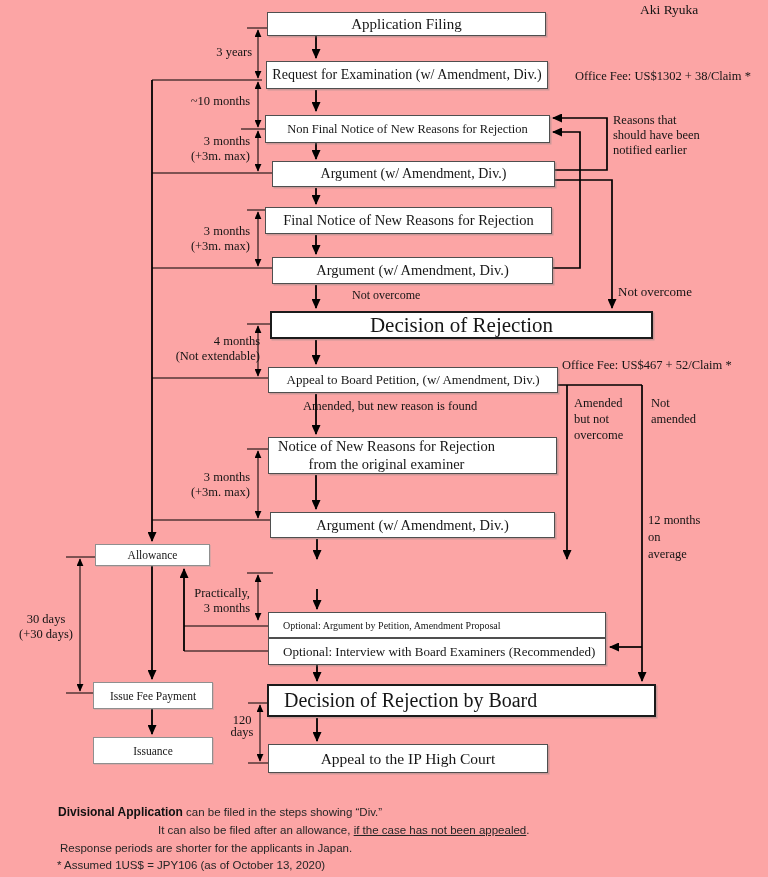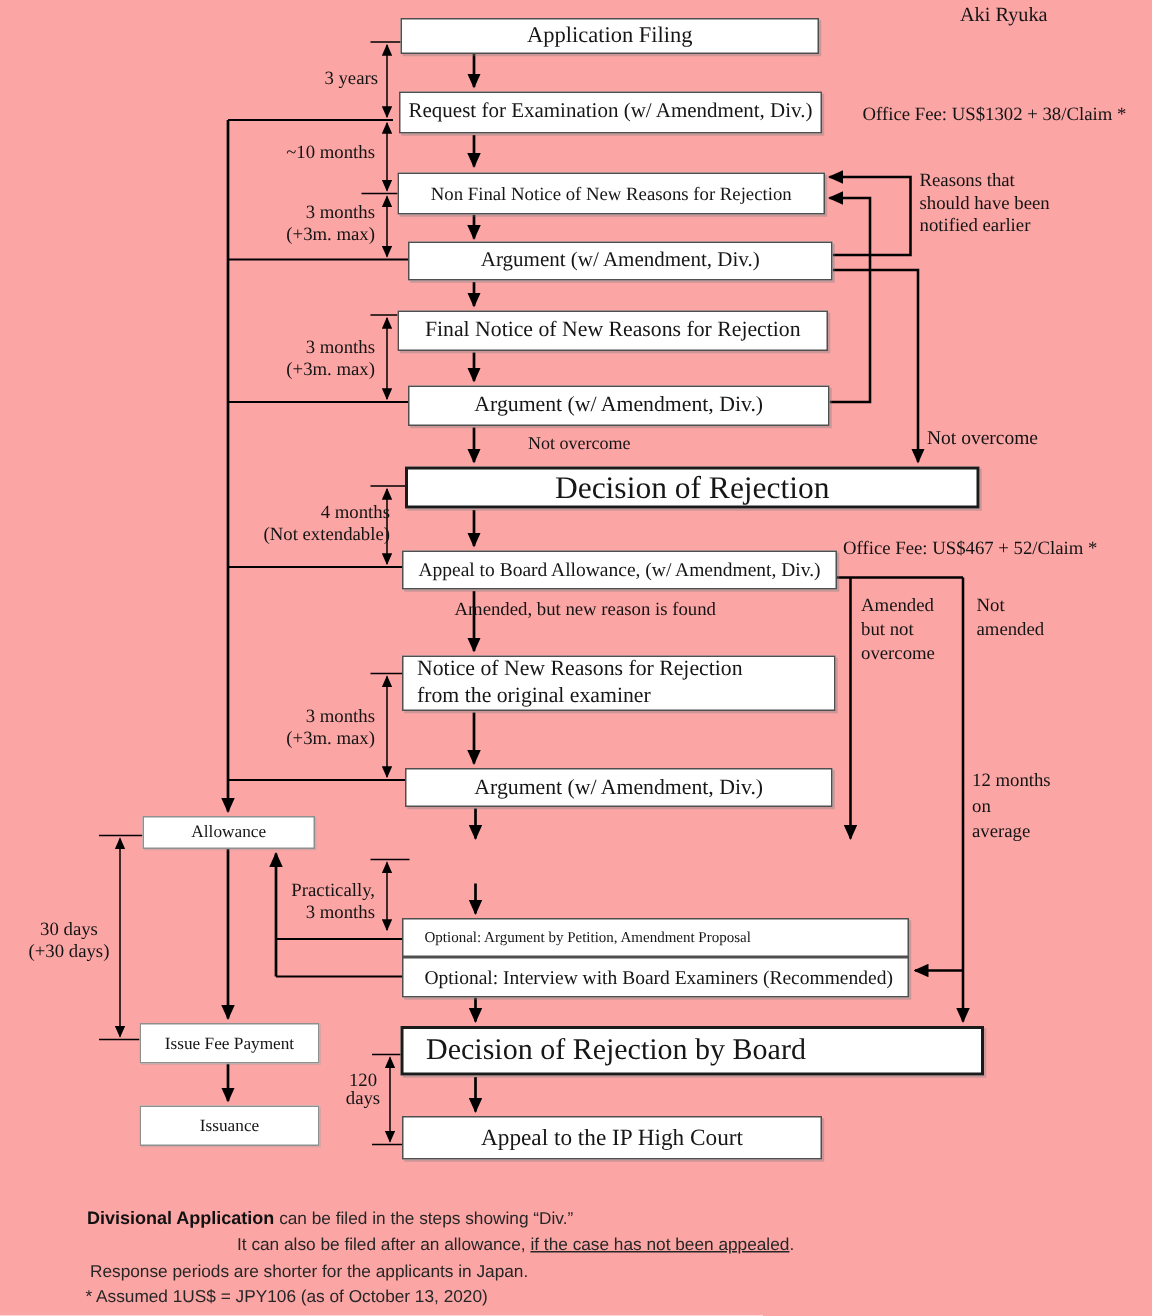--- a/index.html
+++ b/index.html
@@ -13,21 +13,21 @@
   .light{border:1.2px solid #8f8f8f;box-shadow:1px 1px 0 rgba(160,160,160,.35);}
   .la{justify-content:flex-start;}
   .serif{font-family:"Liberation Serif",serif;}
   .sans{font-family:Liberation Serif, serif;}
   .lbl{position:absolute;z-index:2;white-space:pre-line;color:#141414;line-height:1.22;}
   .dim{font-family:"Liberation Serif",serif;font-size:12.5px;text-align:right;}
   .fn{position:absolute;z-index:2;font-family:"Liberation Sans",sans-serif;
       font-size:11.5px;color:#262626;white-space:nowrap;}
   .u{text-decoration:underline;}
   .b{font-weight:bold;font-size:12px;color:#111;}
-  .prelines{white-space:pre-line;}
+  .prelines{white-space:pre-line;text-align:center;}
 </style>
 </head>
 <body>
 
 <div id="canvas">
 
   <svg id="lines" width="768" height="877" viewBox="0 0 768 877">
     <defs>
       <marker id="ah" markerUnits="userSpaceOnUse" markerWidth="10" markerHeight="9" refX="9" refY="4.5" orient="auto-start-reverse">
         <path d="M0,0 L10,4.5 L0,9 z" fill="#000"></path>
@@ -103,21 +103,21 @@
 
   <div class="lbl serif" style="left:640px;top:2px;font-size:13.5px;">Aki Ryuka</div>
 
   <div class="box sans" style="left:267px;top:12px;width:279px;height:24px;font-size:15px;">Application Filing</div>
   <div class="box serif" style="left:266px;top:61px;width:282px;height:28px;font-size:14px;">Request for Examination (w/ Amendment, Div.)</div>
   <div class="box sans" style="left:265px;top:115px;width:285px;height:28px;font-size:12.5px;">Non Final Notice of New Reasons for Rejection</div>
   <div class="box sans" style="left:272px;top:161px;width:283px;height:26px;font-size:14px;">Argument (w/ Amendment, Div.)</div>
   <div class="box serif" style="left:265px;top:207px;width:287px;height:27px;font-size:14.5px;">Final Notice of New Reasons for Rejection</div>
   <div class="box serif" style="left:272px;top:257px;width:281px;height:27px;font-size:14.5px;">Argument (w/ Amendment, Div.)</div>
   <div class="box serif thick" style="left:270px;top:311px;width:383px;height:28px;font-size:21px;">Decision of Rejection</div>
-  <div class="box serif" style="left:268px;top:367px;width:290px;height:26px;font-size:13px;">Appeal to Board Allowance, (w/ Amendment, Div.)</div>
+  <div class="box serif" style="left:268px;top:367px;width:290px;height:26px;font-size:13px;">Appeal to Board Petition, (w/ Amendment, Div.)</div>
   <div class="box serif la prelines" style="left:268px;top:437px;width:289px;height:37px;font-size:14.5px;padding-left:9px;line-height:17.5px;">Notice of New Reasons for Rejection
 from the original examiner</div>
   <div class="box serif" style="left:270px;top:512px;width:285px;height:26px;font-size:14.5px;">Argument (w/ Amendment, Div.)</div>
   <div class="box serif la" style="left:268px;top:612px;width:338px;height:26px;font-size:10px;padding-left:14px;">Optional: Argument by Petition, Amendment Proposal</div>
   <div class="box serif la" style="left:268px;top:638px;width:338px;height:27px;font-size:13px;padding-left:14px;">Optional: Interview with Board Examiners (Recommended)</div>
   <div class="box serif la thick" style="left:267px;top:684px;width:389px;height:33px;font-size:20px;padding-left:15px;">Decision of Rejection by Board</div>
   <div class="box serif" style="left:268px;top:744px;width:280px;height:29px;font-size:15.5px;">Appeal to the IP High Court</div>
 
   <div class="box sans light" style="left:95px;top:544px;width:115px;height:22px;font-size:11.5px;">Allowance</div>
   <div class="box sans light" style="left:93px;top:682px;width:120px;height:27px;font-size:11.5px;">Issue Fee Payment</div>

